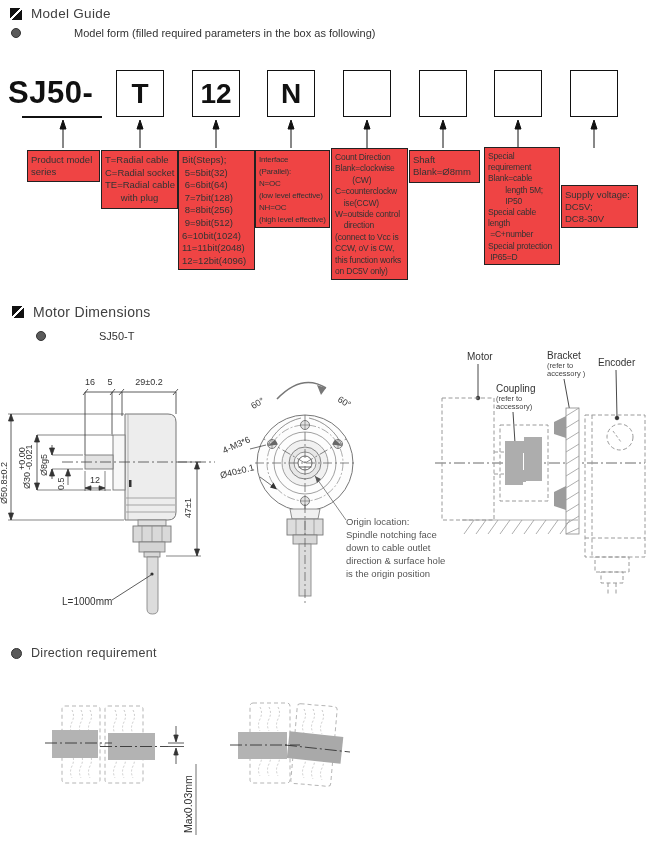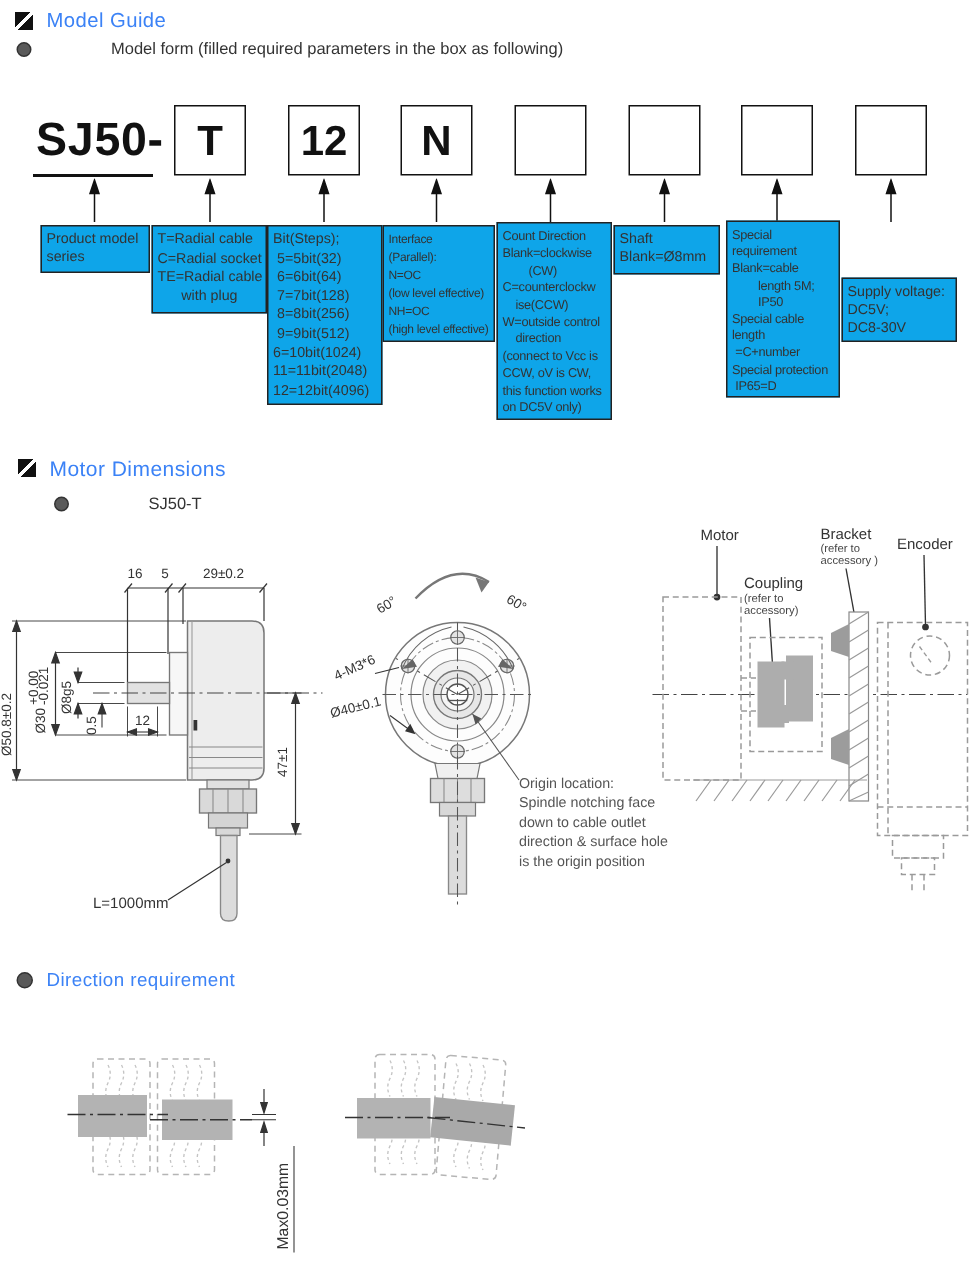--- a/index.html
+++ b/index.html
@@ -3,29 +3,29 @@
 <meta charset="utf-8">
 <style>
   html,body{margin:0;padding:0;background:#fff;}
   .page{position:relative;width:650px;height:843px;background:#fff;overflow:hidden;
         font-family:"Liberation Sans", sans-serif;color:#222;}
   .abs{position:absolute;}
   .sec-head{position:absolute;display:flex;align-items:center;gap:9px;}
   .sq-icon{width:12px;height:12px;display:inline-block;
            background:linear-gradient(135deg,#111 44%,#fff 44%,#fff 56%,#111 56%);}
   .dot-icon{width:8px;height:8px;border-radius:50%;background:#5a5a5a;border:1px solid #333;display:inline-block;}
-  .sec-title{font-size:13.5px;color:#3b82f6;letter-spacing:.3px;}
+  .sec-title{font-size:13.5px;color:#404040;letter-spacing:.3px;}
   .sub-title{font-size:11px;color:#333;padding-left:44px;}
-  .code-prefix{position:absolute;left:24px;top:70px;height:47px;line-height:46px;
+  .code-prefix{position:absolute;left:8px;top:70px;height:47px;line-height:46px;
                font-size:31px;font-weight:700;color:#111;letter-spacing:.5px;text-align:center;}
   .code-underline{position:absolute;left:22px;top:116px;width:80px;height:0;border-top:2px solid #111;}
   .code-box{position:absolute;top:70px;width:46px;height:45px;border:1.5px solid #111;
             display:flex;align-items:center;justify-content:center;
             font-size:28px;font-weight:700;color:#111;background:#fff;}
-  .param-box{position:absolute;border:1px solid #222;background:#0ea5e9;color:#333;
+  .param-box{position:absolute;border:1px solid #222;background:#ef4444;color:#333;
              font-size:9.5px;line-height:12px;white-space:pre;overflow:hidden;
              padding:3px 2px 0 3px;box-sizing:border-box;}
   svg text{font-family:"Liberation Sans", sans-serif;}
   .dim{fill:#333;font-size:9px;}
   .note{fill:#555;font-size:9.5px;}
   .lbl{fill:#333;font-size:10px;}
   .lbl-s{fill:#444;font-size:7.5px;}
 </style>
 </head>
 <body>

